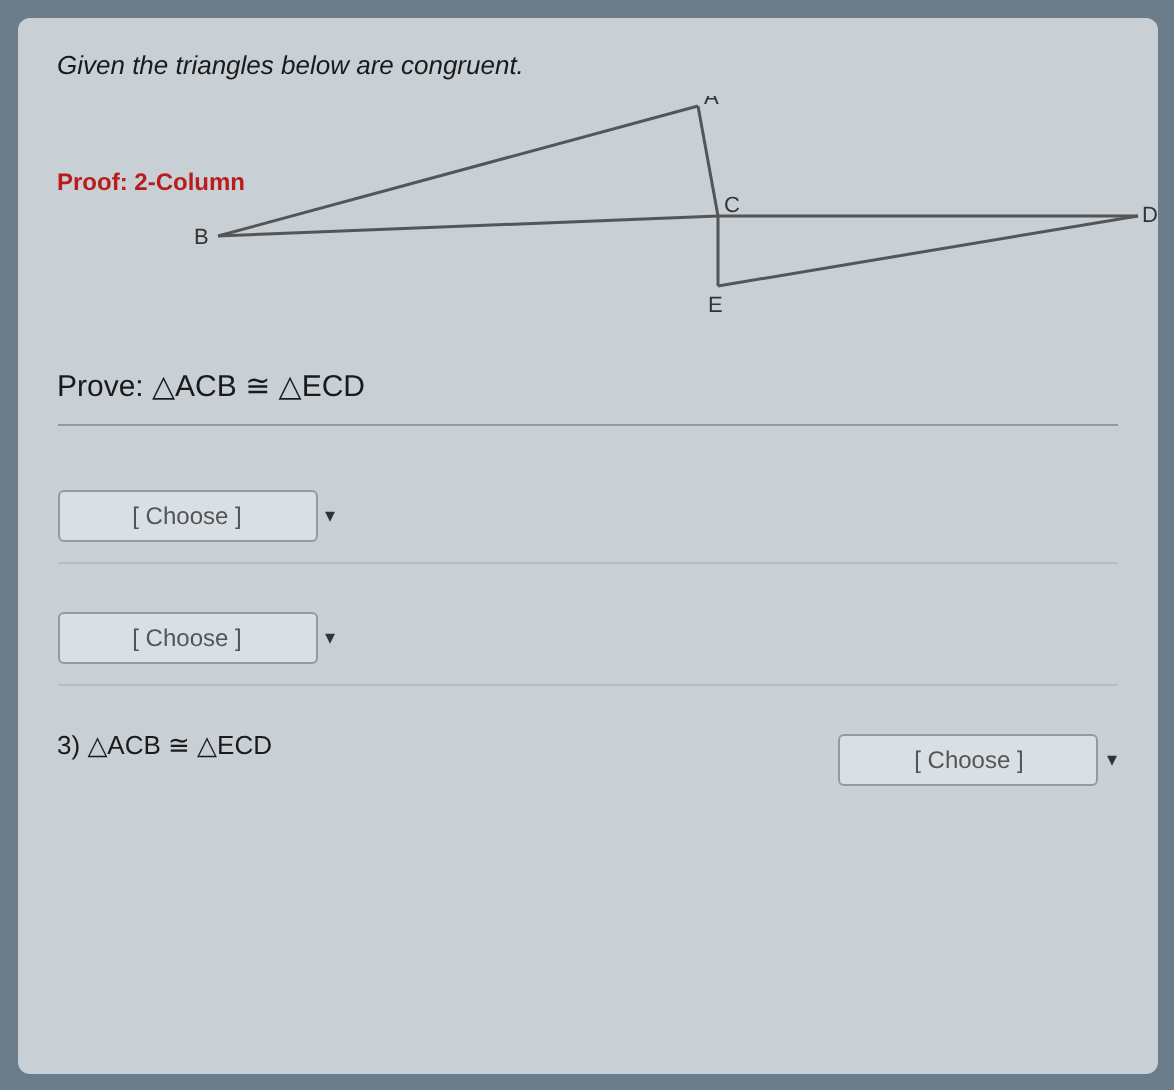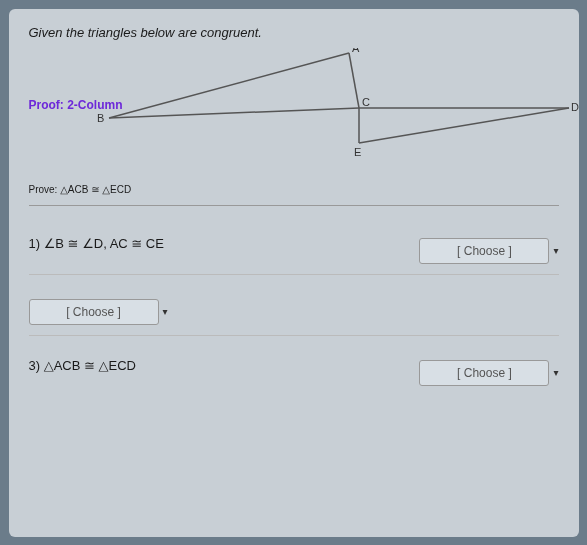--- a/index.html
+++ b/index.html
@@ -34,39 +34,39 @@
     .diagram-area {
       width: 100%;
       height: 130px;
       position: relative;
       margin-bottom: 6px;
     }
 
     .proof-label {
       position: absolute;
       left: 0;
-      top: 50px;
+      top: 36px;
       font-size: 12px;
-      color: #6d28d9;
+      color: #b91c1c;
       font-weight: bold;
     }
 
     .given-section {
       margin-top: 4px;
       margin-bottom: 4px;
     }
 
     .given-text {
       font-size: 13px;
       color: #1a1a1a;
       margin-bottom: 4px;
     }
 
     .prove-text {
-      font-size: 10px;
+      font-size: 15px;
       color: #1a1a1a;
       margin-bottom: 10px;
     }
 
     .divider {
       border: none;
       border-top: 1px solid #999;
       margin: 8px 0;
     }
 
@@ -151,24 +151,20 @@
     </svg>
   </div>
 
   <div class="given-section">
     <div class="prove-text">Prove: △ACB ≅ △ECD</div>
   </div>
 
   <hr class="divider">
 
   <div class="statement-row">
-    <div class="statement-text">
-      <span>1)</span>
-      <span> ∠B ≅ ∠D, AC ≅ CE</span>
-    </div>
     <div class="dropdown-wrapper">
       <select class="dropdown">
         <option>[ Choose ]</option>
         <option>Given</option>
         <option>Vertical Angles Theorem</option>
         <option>AAS</option>
         <option>ASA</option>
         <option>SAS</option>
         <option>SSS</option>
       </select>

